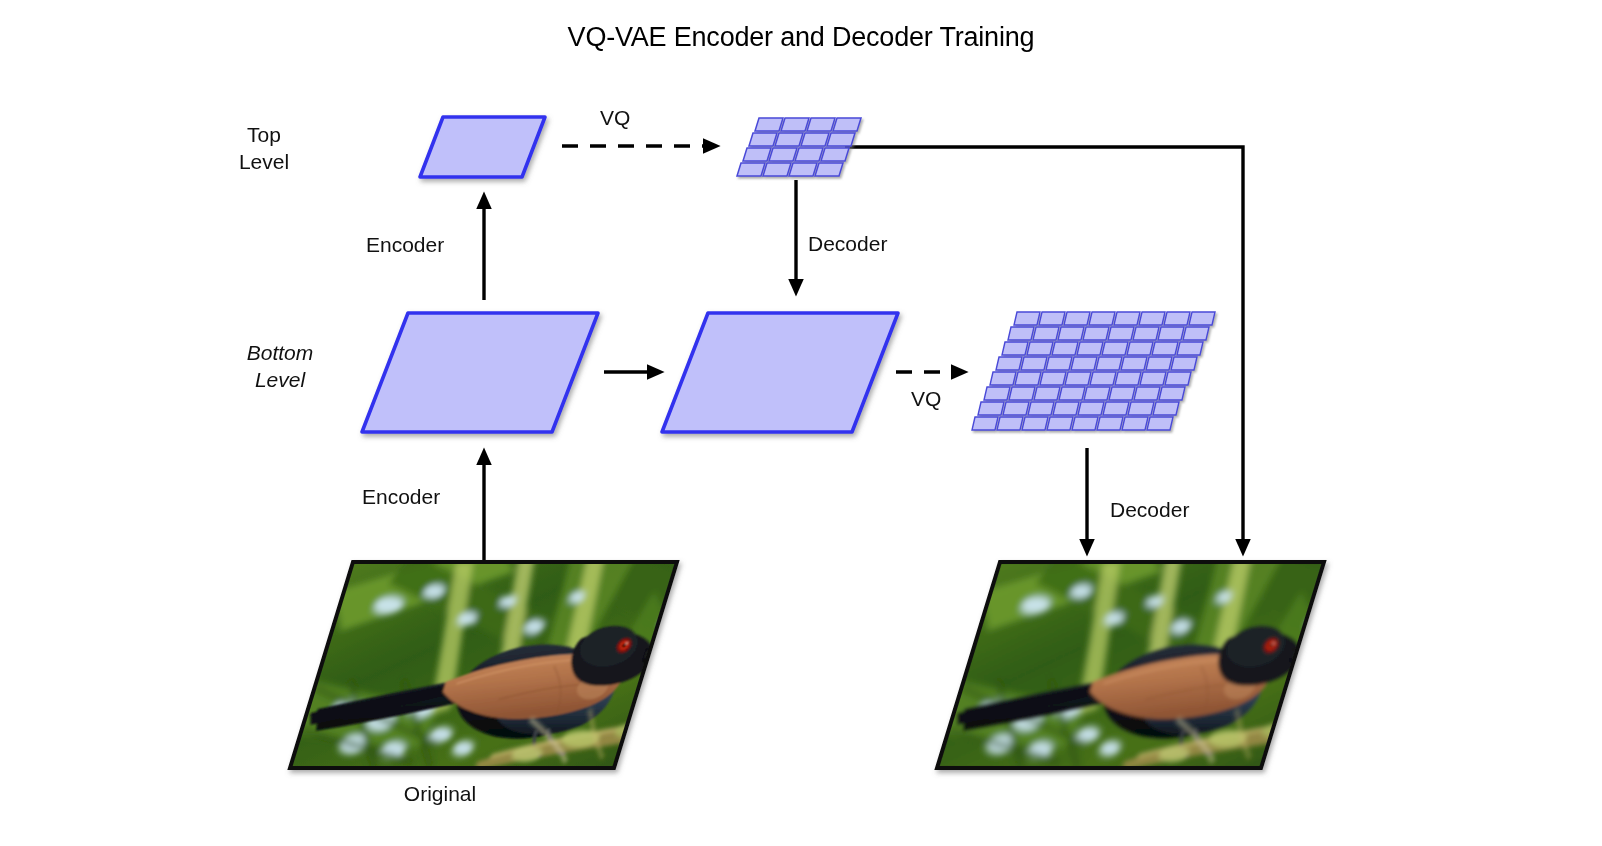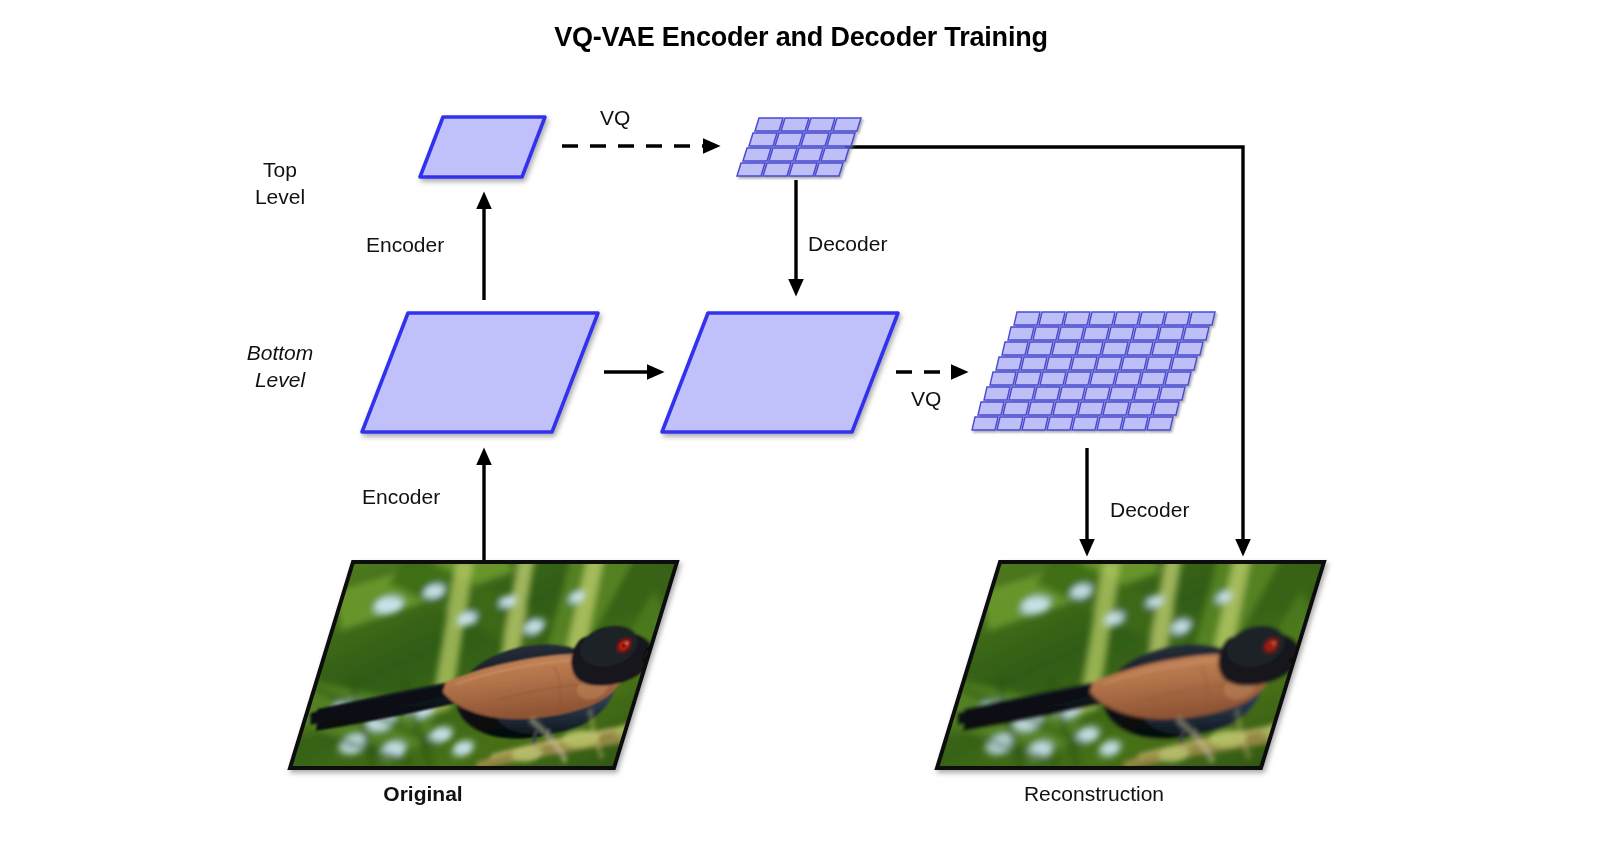--- a/index.html
+++ b/index.html
@@ -1,20 +1,20 @@
 <!DOCTYPE html>
 <html><head>
 <meta charset="utf-8">
 <style>
   html,body{margin:0;padding:0;background:#ffffff;}
   body{width:1602px;height:846px;position:relative;overflow:hidden;
        font-family:"Liberation Sans","DejaVu Sans",sans-serif;color:#000;}
   #stage{position:absolute;inset:0;width:1602px;height:846px;}
   .title{position:absolute;left:0;top:22px;width:1602px;text-align:center;
-         font-size:27px;font-weight:bold;letter-spacing:-0.2px;}
+         font-size:27px;font-weight:normal;letter-spacing:-0.2px;}
   .lbl{position:absolute;font-size:21px;color:#111;line-height:1.28;white-space:pre-line;}
   .lbl.c{text-align:center;}
   svg.layer{position:absolute;left:0;top:0;width:1602px;height:846px;overflow:visible;}
 </style>
 </head>
 <body>
 
 <div id="stage">
 
   <div class="title">VQ-VAE Encoder and Decoder Training</div>
@@ -144,34 +144,33 @@
           <ellipse cx="300" cy="180" rx="20" ry="9" fill="#b9c86c" opacity=".8"></ellipse>
           <ellipse cx="352" cy="172" rx="18" ry="8" fill="#a9bc60" opacity=".75"></ellipse>
           <ellipse cx="248" cy="196" rx="16" ry="8" fill="#c2cf78" opacity=".7"></ellipse>
           <path d="M240 160 C264 176 280 188 292 204" stroke="#d8cfa0" stroke-width="3" fill="none" opacity=".85"></path>
           <path d="M300 150 C310 170 318 186 330 200" stroke="#cdbc72" stroke-width="2.4" fill="none" opacity=".7"></path>
         </g>
       </g>
     </defs>
   </svg>
 
-  <div class="lbl c" style="left:222px;top:122px;width:116px;margin-top:35px;">Top
+  <div class="lbl c" style="left:206px;top:122px;width:116px;">Top
 Level</div>
   <div class="lbl c" style="left:214px;top:340px;width:132px;font-style:italic;">Bottom
 Level</div>
 
   <div class="lbl" style="left:366px;top:232px;">Encoder</div>
   <div class="lbl" style="left:362px;top:484px;">Encoder</div>
   <div class="lbl" style="left:600px;top:105px;">VQ</div>
   <div class="lbl" style="left:911px;top:386px;">VQ</div>
   <div class="lbl" style="left:808px;top:231px;">Decoder</div>
   <div class="lbl" style="left:1110px;top:497px;">Decoder</div>
 
-  <div class="lbl c" style="left:323px;top:781px;width:200px;font-weight:bold;">Original</div>
-  <div class="lbl c" style="left:960px;top:781px;width:268px;">Reconstruction</div>
+  <div class="lbl c" style="left:340px;top:781px;width:200px;">Original</div>
 
   <svg class="layer" viewBox="0 0 1602 846">
 
     <g stroke="#000" fill="none" stroke-width="3.4">
 
       <path d="M484 570 L484 452" marker-end="url(#ah)"></path>
 
       <path d="M484 300 L484 196" marker-end="url(#ah)"></path>
 
       <path d="M604 372 L660 372" marker-end="url(#ah)"></path>

